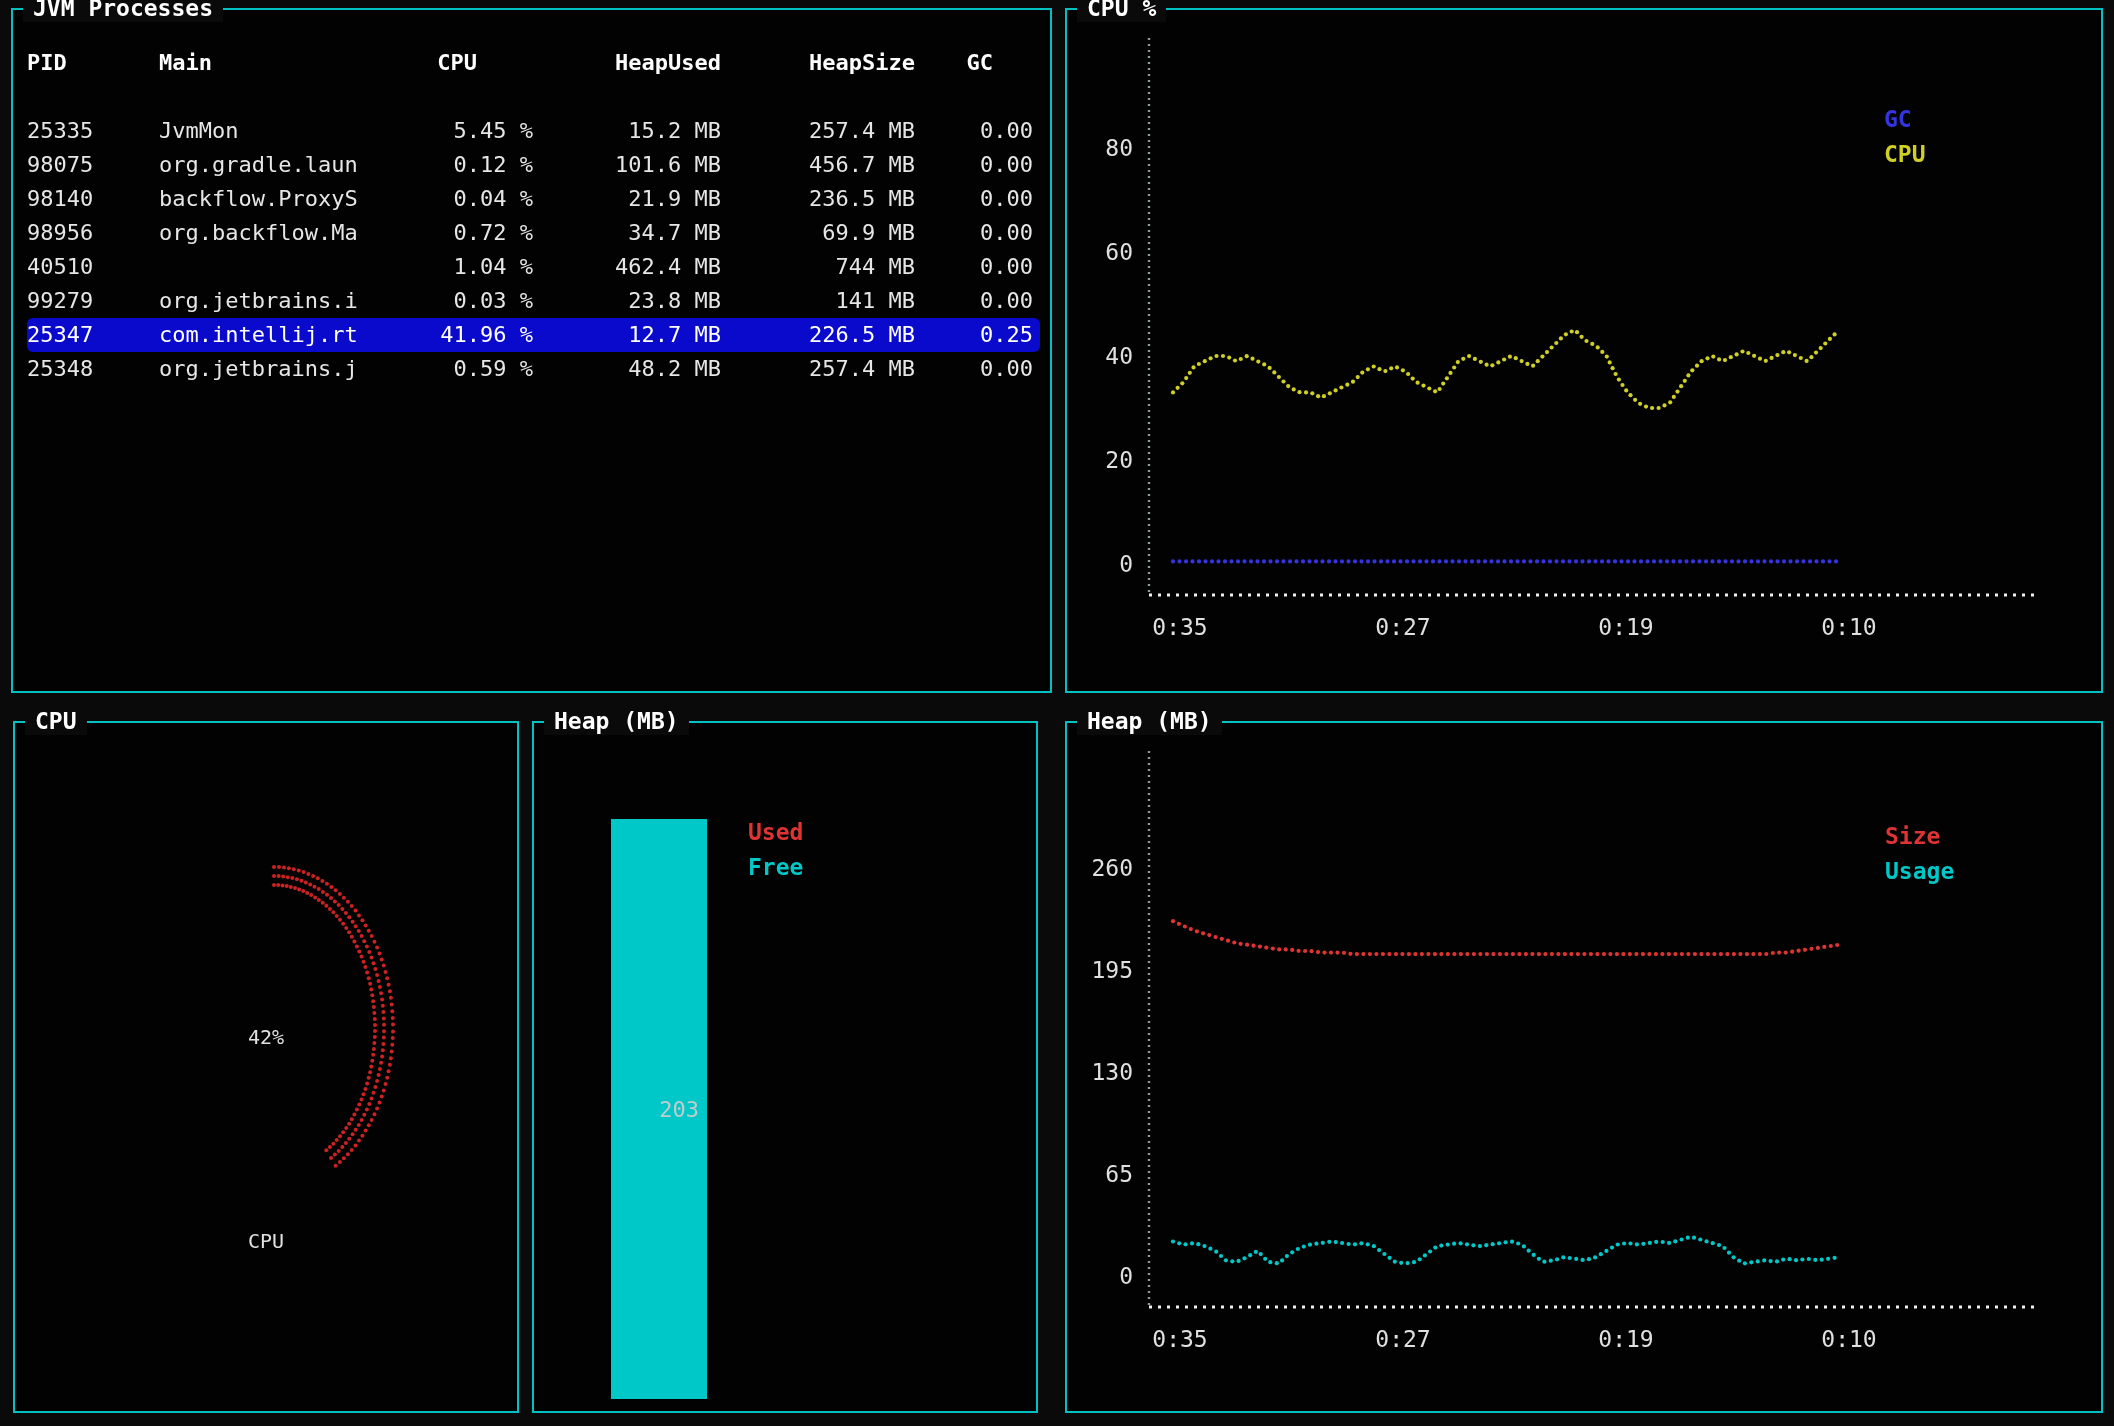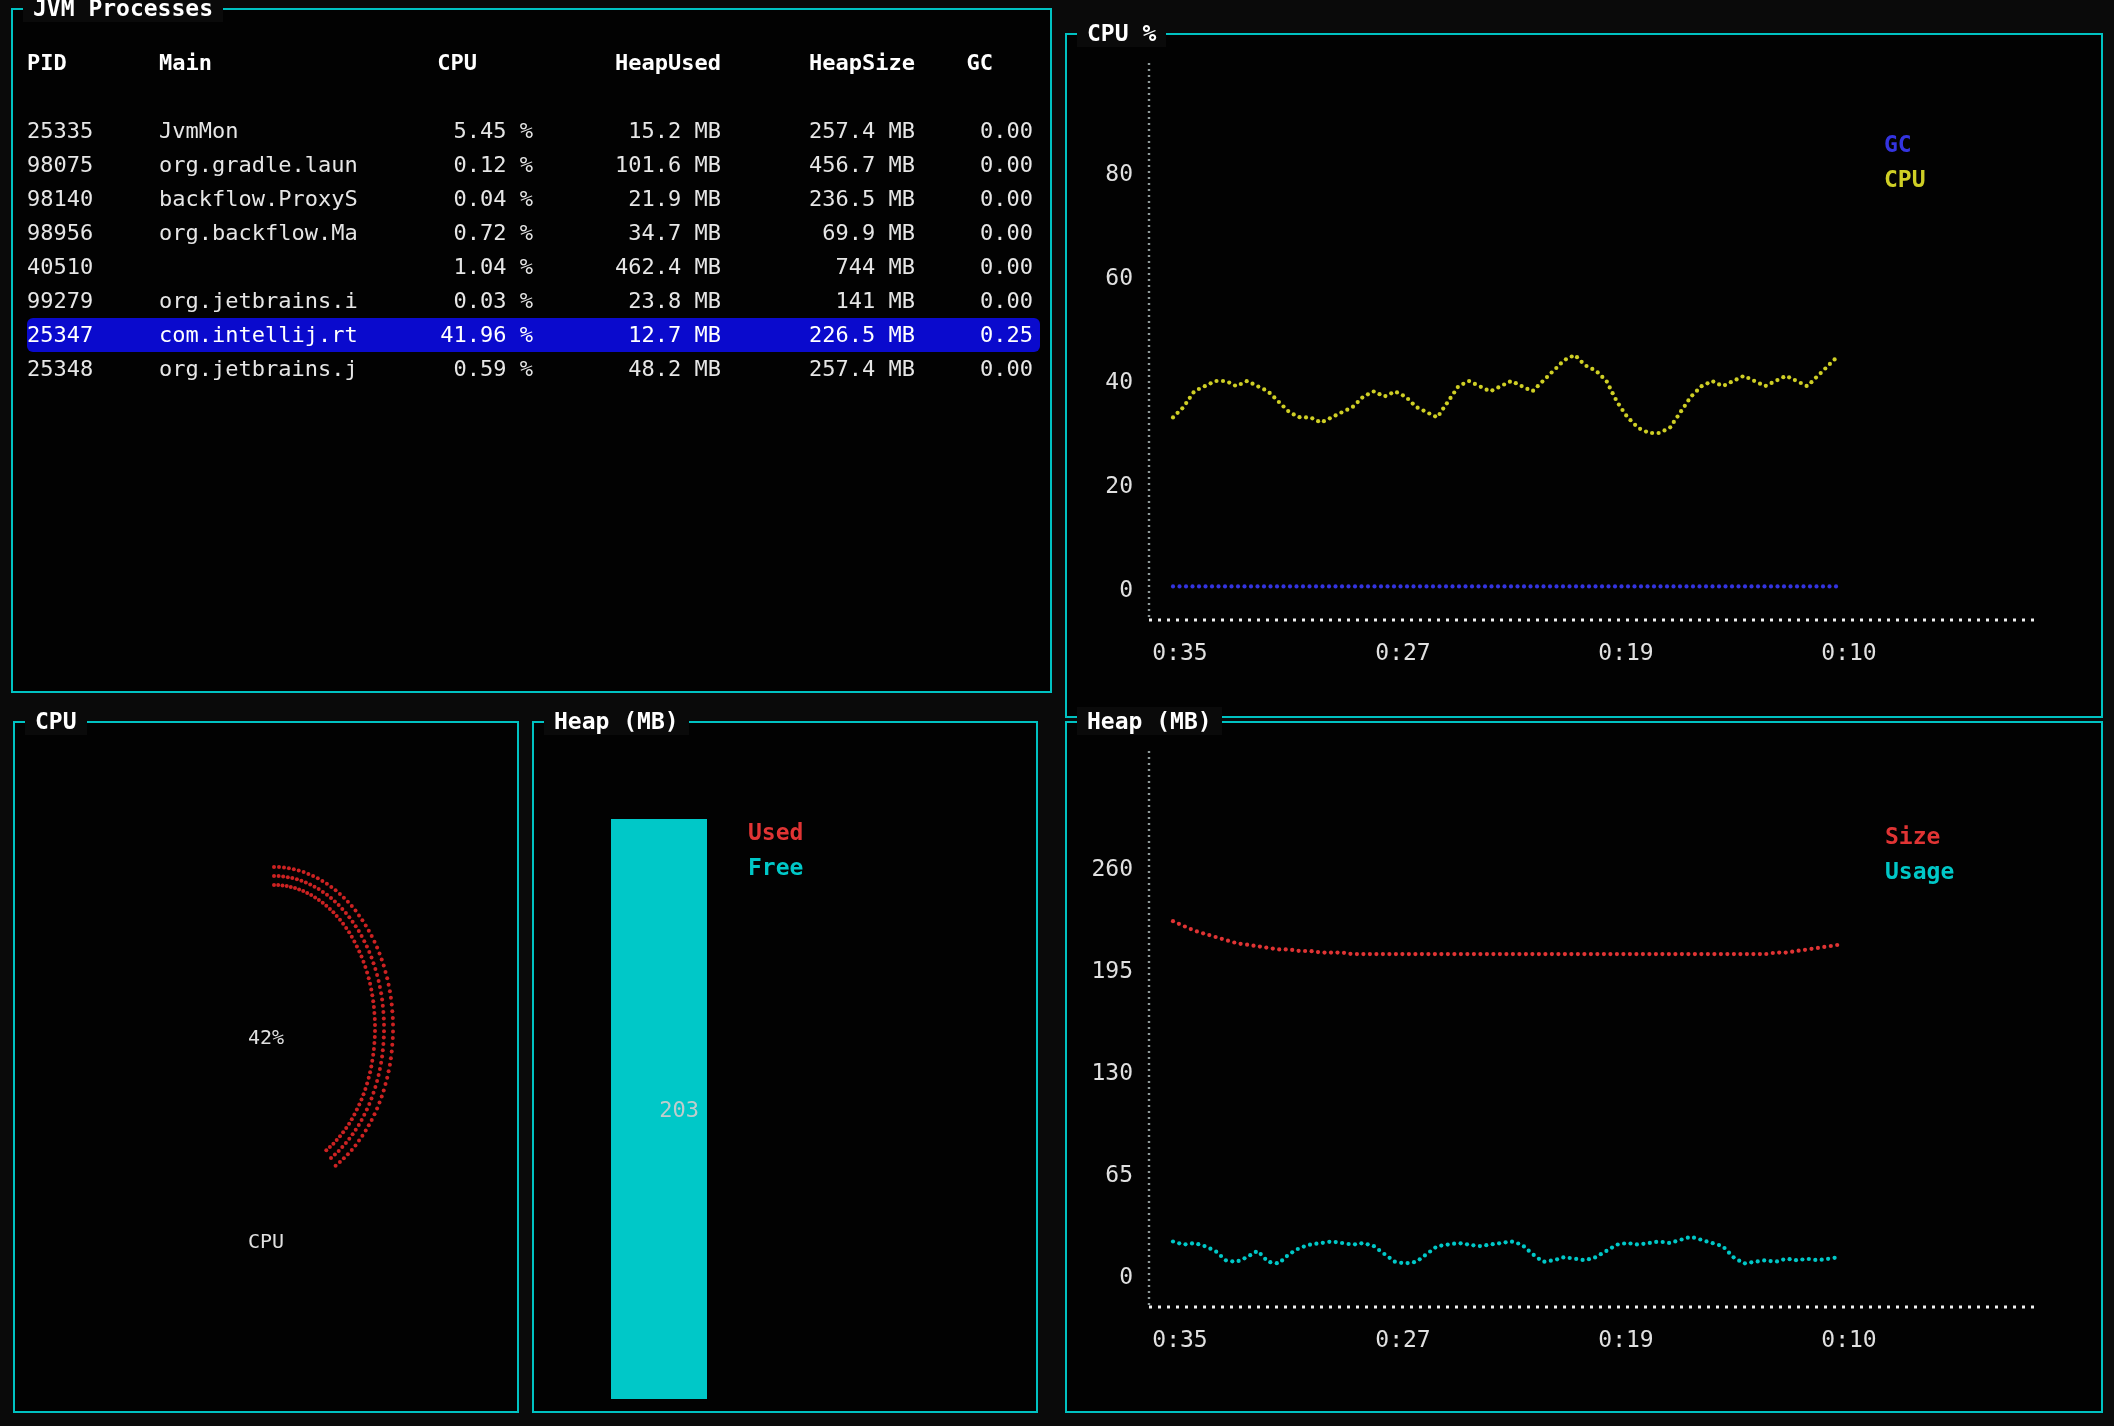--- a/index.html
+++ b/index.html
@@ -2,21 +2,21 @@
 <html><head>
 <meta charset="utf-8">
 <style>
   html,body{margin:0;padding:0;background:#0a0a0a;}
   .page{position:relative;width:2114px;height:1426px;background:#0a0a0a;overflow:hidden;
         font-family:"DejaVu Sans Mono", monospace;color:#e6e6e6;}
   .panel{position:absolute;border:2px solid #00c2c2;background:#020202;box-sizing:border-box;}
   .panel-title{position:absolute;top:-16px;left:10px;background:#0a0a0a;padding:0 10px;
                font-size:23px;font-weight:bold;color:#ffffff;line-height:28px;white-space:nowrap;}
   #panel-processes{left:11px;top:8px;width:1041px;height:685px;}
-  #panel-cpu-chart{left:1065px;top:8px;width:1038px;height:685px;margin-top:25px;}
+  #panel-cpu-chart{left:1065px;top:8px;width:1038px;height:685px;}
   #panel-gauge{left:13px;top:721px;width:506px;height:692px;}
   #panel-heap-bar{left:532px;top:721px;width:506px;height:692px;}
   #panel-heap-chart{left:1065px;top:721px;width:1038px;height:692px;}
 
   
   .proc-table{position:absolute;inset:0;padding:36px 10px 0 14px;font-size:22px;}
   .proc-grid{display:grid;grid-template-columns:122px 272px 112px 188px 194px 118px;
              height:34px;line-height:34px;align-items:center;white-space:pre;}
   .proc-header .cell{font-weight:bold;color:#ffffff;}
   .rows{margin-top:34px;}

